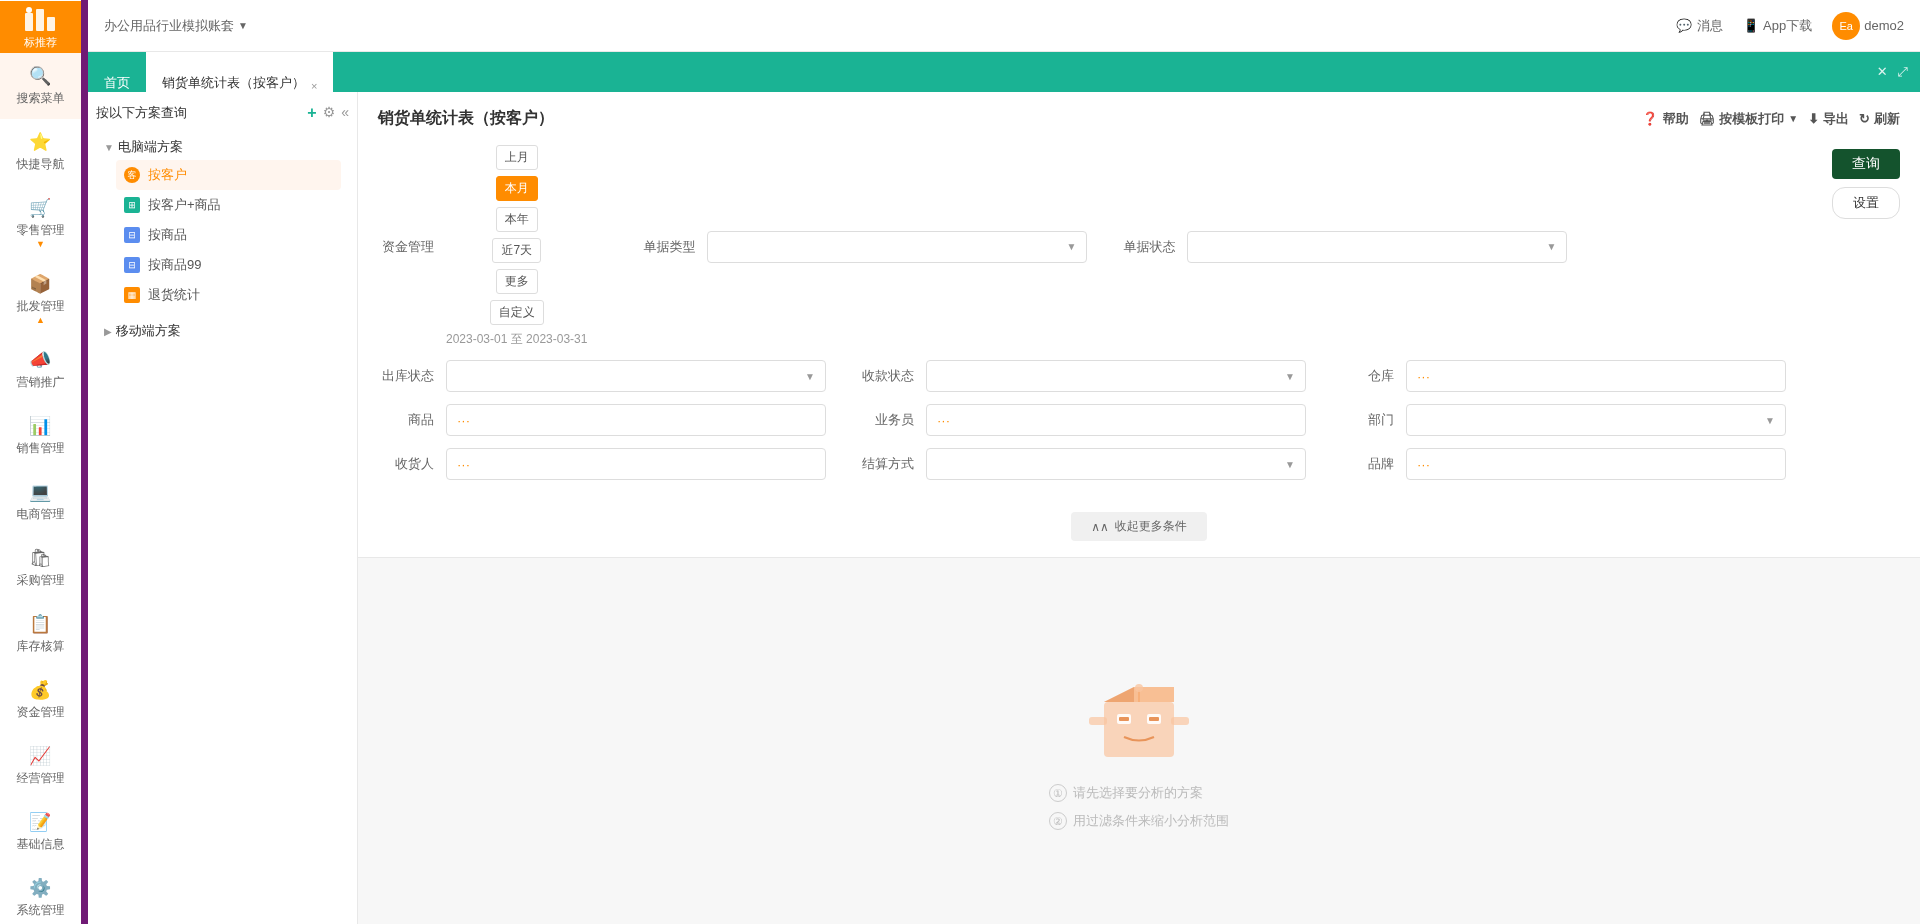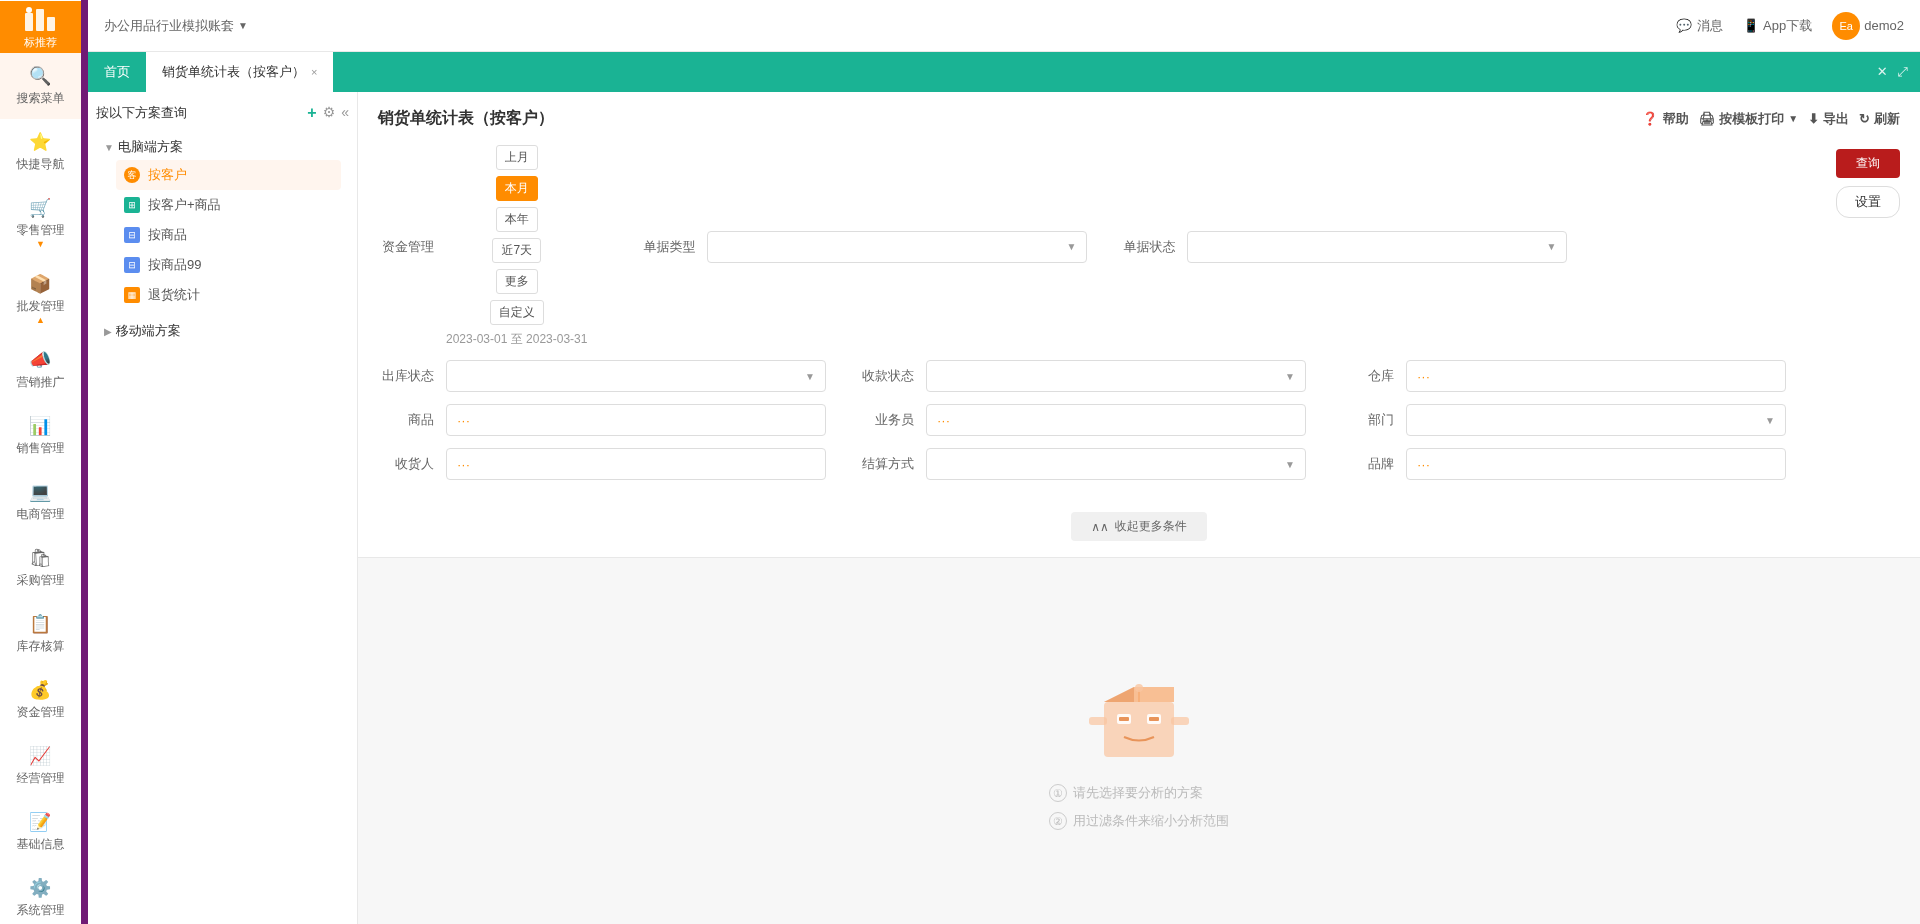--- a/index.html
+++ b/index.html
@@ -21,21 +21,21 @@
     
     .top-header { height: 52px; background: #fff; border-bottom: 1px solid #e8e8e8; display: flex; align-items: center; justify-content: space-between; padding: 0 16px; flex-shrink: 0; }
     .header-left { display: flex; align-items: center; gap: 4px; font-size: 13px; color: #666; }
     .header-left .dropdown-icon { font-size: 10px; }
     .header-right { display: flex; align-items: center; gap: 20px; font-size: 13px; color: #666; }
     .header-right-item { display: flex; align-items: center; gap: 4px; cursor: pointer; }
     .avatar { width: 28px; height: 28px; border-radius: 50%; background: #ff8c00; display: flex; align-items: center; justify-content: center; color: #fff; font-size: 11px; }
 
     
     .tab-bar { height: 40px; background: #1ab394; display: flex; align-items: center; padding: 0; flex-shrink: 0; }
-    .tab { padding: 0 16px; height: 40px; display: flex; align-items: center; cursor: pointer; color: rgba(255,255,255,0.85); font-size: 13px; gap: 6px; }
+    .tab { padding: 0 16px; height: 40px; display: flex; align-items: flex-end; cursor: pointer; color: rgba(255,255,255,0.85); font-size: 13px; gap: 6px; }
     .tab.home { color: #fff; }
     .tab.active { background: #fff; color: #333; }
     .tab-close { font-size: 11px; cursor: pointer; color: #999; }
     .tab-maximize { margin-left: auto; padding-right: 12px; color: rgba(255,255,255,0.85); cursor: pointer; display: flex; gap: 10px; }
 
     
     .page-content { flex: 1; display: flex; overflow: hidden; }
 
     
     .left-panel { width: 270px; background: #fff; border-right: 1px solid #e8e8e8; flex-shrink: 0; padding: 12px 8px; }
@@ -61,21 +61,21 @@
     .page-title-action { display: flex; align-items: center; gap: 4px; cursor: pointer; color: #555; }
     .filter-row { display: flex; align-items: center; gap: 12px; margin-bottom: 12px; }
     .filter-label { color: #666; white-space: nowrap; font-size: 13px; min-width: 56px; text-align: right; }
     .filter-date-group { display: flex; align-items: center; gap: 6px; flex-direction: column; }
     .date-btn { padding: 3px 8px; border: 1px solid #ddd; border-radius: 3px; cursor: pointer; font-size: 12px; color: #555; background: #fff; }
     .date-btn.active { background: #ff8c00; color: #fff; border-color: #ff8c00; }
     .date-range { font-size: 12px; color: #999; }
     .filter-select { flex: 1; height: 32px; border: 1px solid #ddd; border-radius: 4px; padding: 0 10px; display: flex; align-items: center; justify-content: space-between; background: #fff; cursor: pointer; font-size: 13px; color: #333; position: relative; }
     .filter-select .dots { color: #ff8c00; }
     .filter-select .chevron-down { color: #999; font-size: 10px; }
-    .query-btn { background: #b91c1c; color: #fff; border: none; padding: 6px 20px; border-radius: 4px; cursor: pointer; font-size: 12px; }
+    .query-btn { background: #14532d; color: #fff; border: none; padding: 6px 20px; border-radius: 4px; cursor: pointer; font-size: 14px; }
     .setting-btn { background: #fff; color: #333; border: 1px solid #ddd; padding: 6px 14px; border-radius: 13px; cursor: pointer; font-size: 13px; }
 
     .collapse-bar { display: flex; align-items: center; justify-content: center; padding: 8px; cursor: pointer; color: #666; font-size: 12px; gap: 4px; background: #f0f0f0; border-radius: 4px; margin: 10px 20px 0; }
 
     
     .empty-state { flex: 1; display: flex; flex-direction: column; align-items: center; justify-content: center; gap: 12px; }
     .empty-step { display: flex; align-items: center; gap: 6px; color: #bbb; font-size: 13px; }
     .step-num { width: 18px; height: 18px; border-radius: 50%; border: 1px solid #ccc; display: flex; align-items: center; justify-content: center; font-size: 11px; color: #bbb; }
   </style>
 </head>

